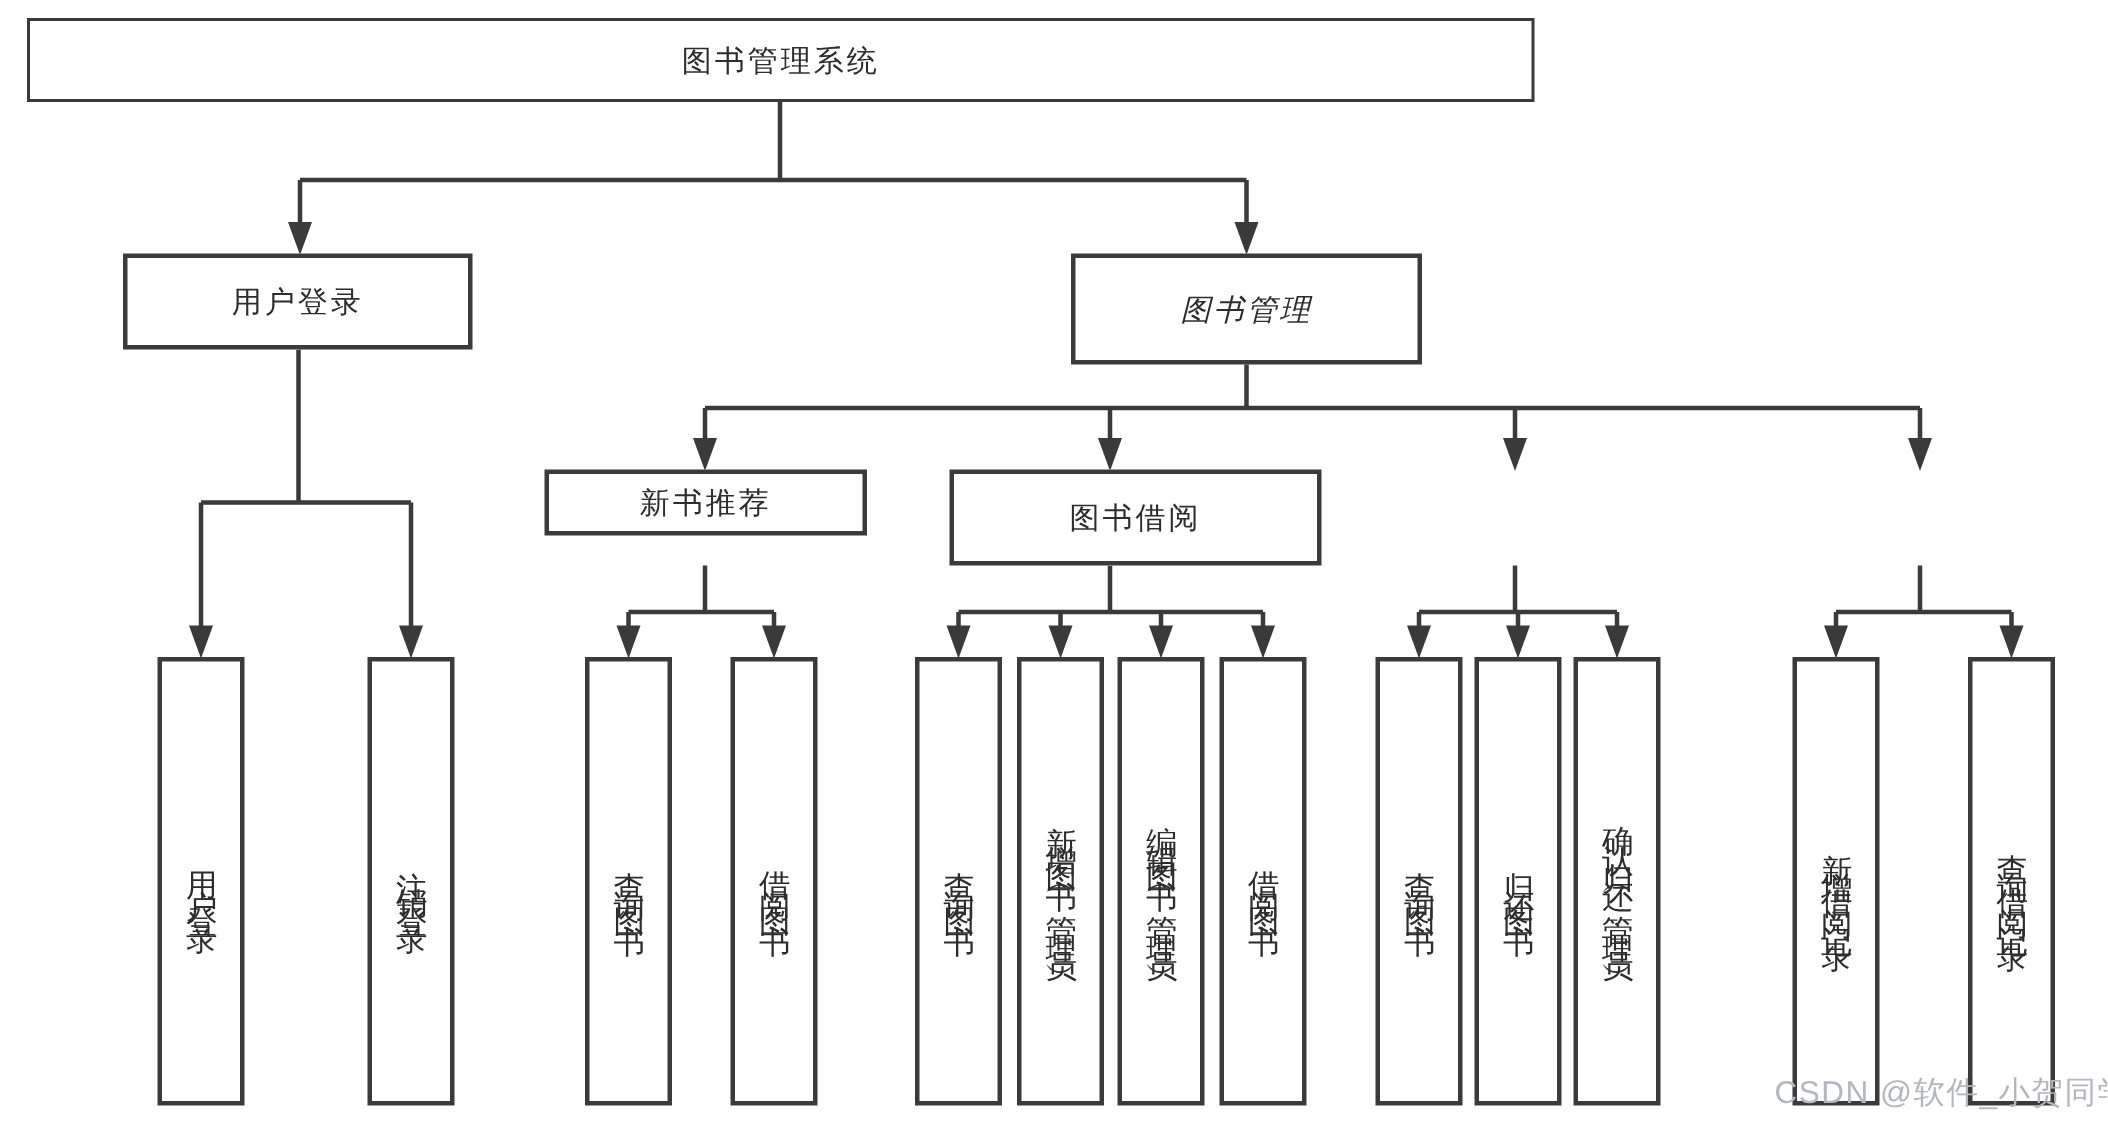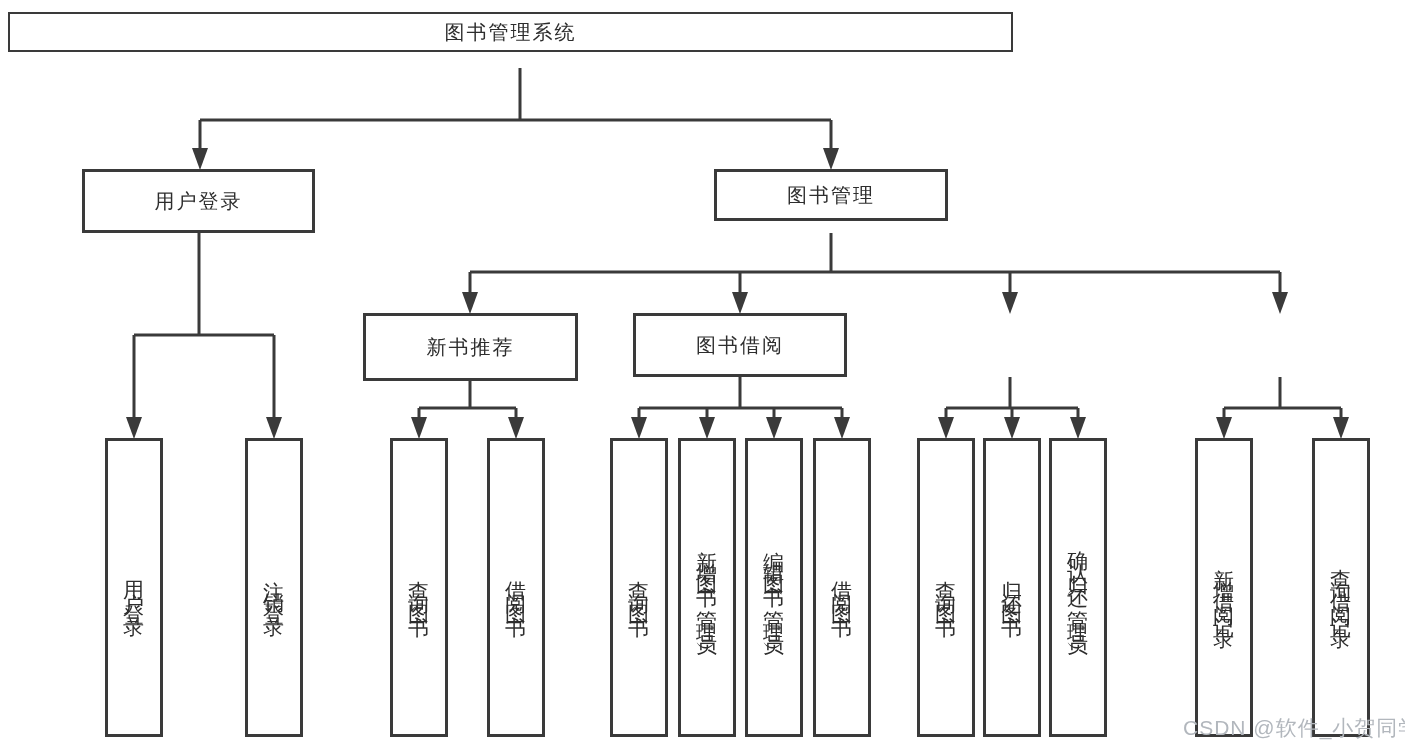--- a/index.html
+++ b/index.html
@@ -96,35 +96,35 @@
       <polygon points="766,417 782,417 774,439"></polygon>
       <polygon points="834,417 850,417 842,439"></polygon>
       <polygon points="938,417 954,417 946,439"></polygon>
       <polygon points="1004,417 1020,417 1012,439"></polygon>
       <polygon points="1070,417 1086,417 1078,439"></polygon>
       <polygon points="1216,417 1232,417 1224,439"></polygon>
       <polygon points="1333,417 1349,417 1341,439"></polygon>
     </g>
   </svg>
 
-  <div class="box root-box" style="left:8px; top:12px; width:1005px; height:40px;align-items:center;">
+  <div class="box root-box" style="left:18px; top:12px; width:1005px; height:56px;align-items:center;">
     <span class="hlabel">图书管理系统</span>
   </div>
 
   <div class="box" style="left:82px; top:169px; width:233px; height:64px;">
     <span class="hlabel">用户登录</span>
   </div>
-  <div class="box" style="left:714px; top:169px; width:234px; height:52px;">
+  <div class="box" style="left:714px; top:169px; width:234px; height:74px;font-style:italic;">
     <span class="hlabel">图书管理</span>
   </div>
 
-  <div class="box" style="left:363px; top:313px; width:215px; height:68px;">
+  <div class="box" style="left:363px; top:313px; width:215px; height:44px;">
     <span class="hlabel">新书推荐</span>
   </div>
-  <div class="box" style="left:633px; top:313px; width:214px; height:64px;">
+  <div class="box" style="left:633px; top:313px; width:248px; height:64px;">
     <span class="hlabel">图书借阅</span>
   </div>
 
   <div class="box" style="left:105px; top:438px; width:58px; height:299px;">
     <span class="vtext">用户登录</span>
   </div>
   <div class="box" style="left:245px; top:438px; width:58px; height:299px;">
     <span class="vtext">注销登录</span>
   </div>
 

